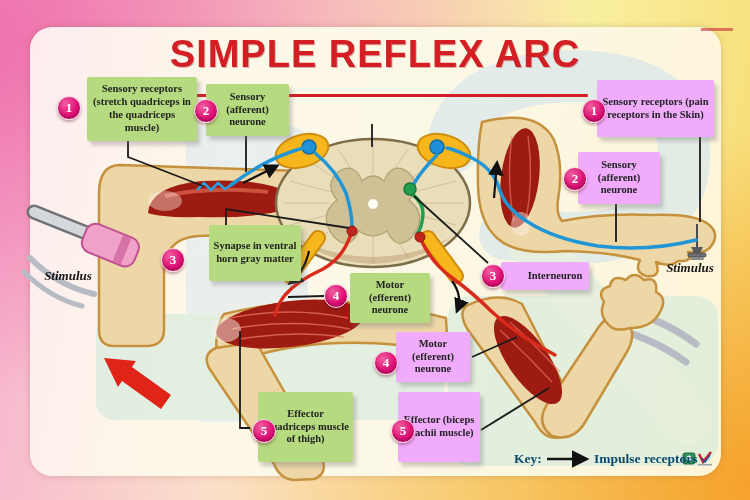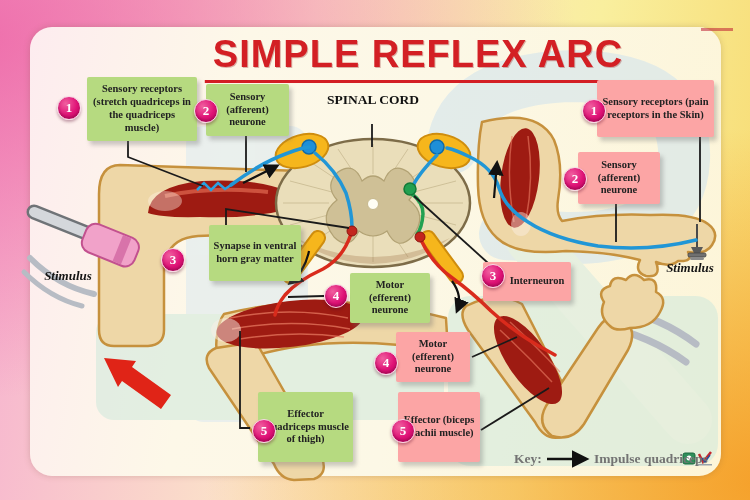--- a/index.html
+++ b/index.html
@@ -13,43 +13,42 @@
   }
   .poster{
     position:absolute;left:30px;top:27px;width:691px;height:449px;border-radius:22px;
     background:linear-gradient(100deg,#fdecef 0%,#fdf8e8 28%,#fcf8e6 55%,#fdf5d8 100%);
     box-shadow:0 0 6px rgba(120,80,60,.25);
   }
   svg.art{position:absolute;left:0;top:0;}
   .title{
     position:absolute;top:33px;left:50%;transform:translateX(-50%);
     font-family:"Liberation Sans",sans-serif;font-weight:bold;font-size:38px;letter-spacing:1px;
-    color:#d31f24;border-bottom:3px solid #d31f24;padding:0 8px 4px;white-space:nowrap;
+    color:#d31f24;border-bottom:3px solid #d31f24;padding:0 8px 18px;white-space:nowrap;
     text-shadow:1px 1px 0 rgba(140,20,20,.3);
-    margin-left:43px;
   }
   .lbl{
     position:absolute;display:flex;align-items:center;justify-content:center;text-align:center;
     font-weight:bold;color:#222;font-size:10.5px;line-height:1.22;border-radius:2px;
     box-shadow:3px 4px 4px rgba(110,110,110,.35);padding:2px 4px;box-sizing:border-box;
   }
   .green{background:#b6da80;}
-  .orange{background:#fca5a5;}
+  .orange{background:#f0abfc;}
   .badge{
     position:absolute;width:22px;height:22px;border-radius:50%;
     background:radial-gradient(circle at 35% 30%, #f05f9f, #e01277 55%, #c40a65);
     color:#fff;font-weight:bold;font-size:13px;display:flex;align-items:center;justify-content:center;
     box-shadow:0 2px 3px rgba(90,0,40,.35), inset 0 -2px 3px rgba(120,0,60,.5);
     border:1px solid #f8d7e6;z-index:5;
   }
   .cordlbl{position:absolute;left:300px;top:92px;width:146px;text-align:center;font-weight:bold;color:#111;}
   .cordlbl .l1{font-size:13.5px;}
   .cordlbl .l2{font-size:12.5px;}
   .stimulus{position:absolute;font-style:italic;font-weight:bold;font-size:13px;color:#151515;text-align:center;}
-  .keylbl{position:absolute;font-weight:bold;font-size:13.5px;color:#737373;}
+  .keylbl{position:absolute;font-weight:bold;font-size:13.5px;color:#0c4a6e;}
   .cornercode{position:absolute;left:701px;top:28px;width:32px;height:3px;background:rgba(190,30,50,.55);}
 </style>
 </head>
 <body>
 
 <div class="poster"></div>
 
 <svg class="art" width="750" height="500" viewBox="0 0 750 500">
   <defs>
     <marker id="ah" viewBox="0 0 10 10" refX="8" refY="5" markerWidth="7" markerHeight="7" orient="auto-start-reverse">
@@ -214,21 +213,20 @@
     <path d="M699,454 L703,462 L711,452" stroke="#c5272d" stroke-width="2.5" fill="none"></path>
     <path d="M702,458 L705,462 L710,455" stroke="#2b4e9b" stroke-width="1.5" fill="none"></path>
     <rect x="698" y="464" width="14" height="1.5" fill="#99a4ab"></rect>
   </g>
 </svg>
 
 <div class="title">SIMPLE REFLEX ARC</div>
 <div class="cornercode"></div>
 
 <div class="cordlbl">
-  <div class="l1">SPINAL CORD</div>
 </div>
 
 <div class="lbl green" style="left:87px;top:77px;width:110px;height:64px;">Sensory receptors (stretch quadriceps in the quadriceps muscle)</div>
 <div class="badge" style="left:57px;top:96px;">1</div>
 
 <div class="lbl green" style="left:206px;top:84px;width:83px;height:52px;">Sensory (afferent) neurone</div>
 <div class="badge" style="left:194px;top:99px;">2</div>
 
 <div class="lbl green" style="left:177px;top:225px;width:92px;height:56px;margin-left:32px;">Synapse in ventral horn gray matter</div>
 <div class="badge" style="left:161px;top:248px;">3</div>
@@ -238,26 +236,26 @@
 
 <div class="lbl green" style="left:258px;top:392px;width:95px;height:70px;">Effector (quadriceps muscle of thigh)</div>
 <div class="badge" style="left:252px;top:419px;">5</div>
 
 <div class="lbl orange" style="left:597px;top:80px;width:117px;height:57px;">Sensory receptors (pain receptors in the Skin)</div>
 <div class="badge" style="left:582px;top:99px;">1</div>
 
 <div class="lbl orange" style="left:578px;top:152px;width:82px;height:52px;">Sensory (afferent) neurone</div>
 <div class="badge" style="left:563px;top:167px;">2</div>
 
-<div class="lbl orange" style="left:483px;top:262px;width:88px;height:39px;padding-left:24px;">Interneuron</div>
+<div class="lbl orange" style="left:501px;top:262px;width:88px;height:28px;padding-left:24px;">Interneuron</div>
 <div class="badge" style="left:481px;top:264px;">3</div>
 
 <div class="lbl orange" style="left:396px;top:332px;width:74px;height:50px;">Motor (efferent) neurone</div>
 <div class="badge" style="left:374px;top:351px;">4</div>
 
 <div class="lbl orange" style="left:398px;top:392px;width:82px;height:70px;">Effector (biceps brachii muscle)</div>
 <div class="badge" style="left:391px;top:419px;">5</div>
 
 <div class="stimulus" style="left:28px;top:268px;width:80px;">Stimulus</div>
 <div class="stimulus" style="left:658px;top:260px;width:64px;">Stimulus</div>
 
 <div class="keylbl" style="left:514px;top:451px;">Key:</div>
-<div class="keylbl" style="left:594px;top:451px;">Impulse quadriceps</div>
+<div class="keylbl" style="left:594px;top:451px;">Impulse receptors</div>
 
 </body></html>

